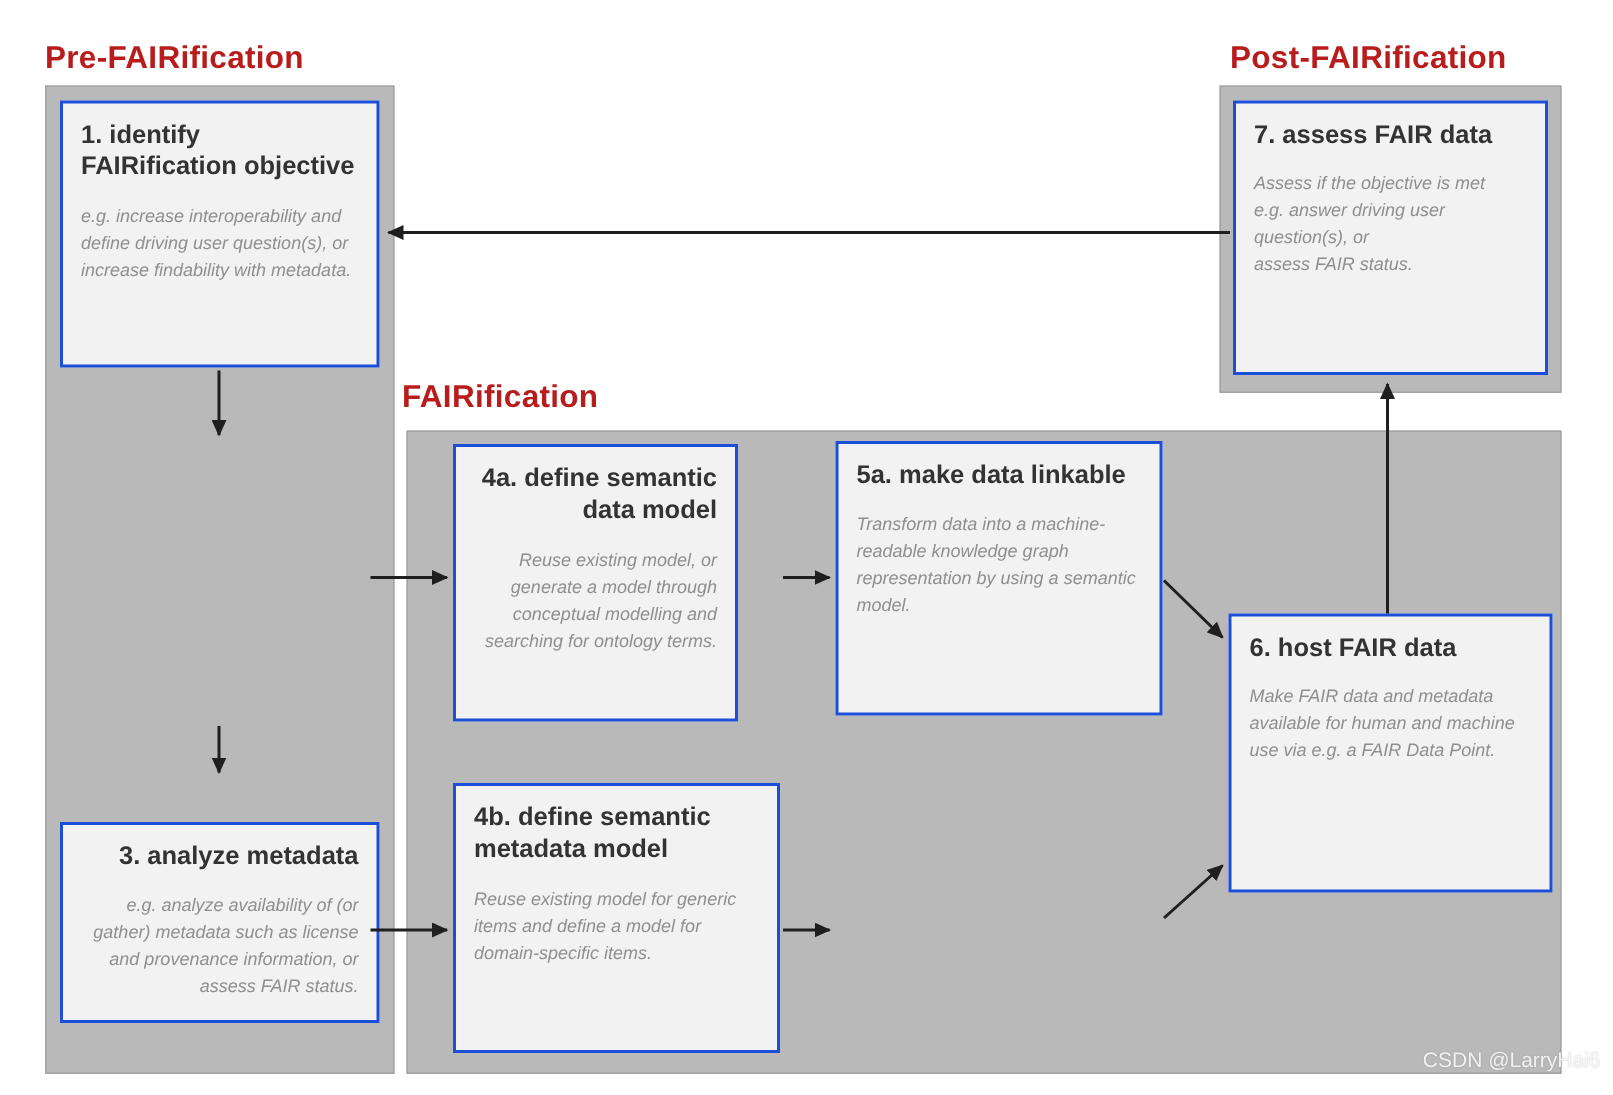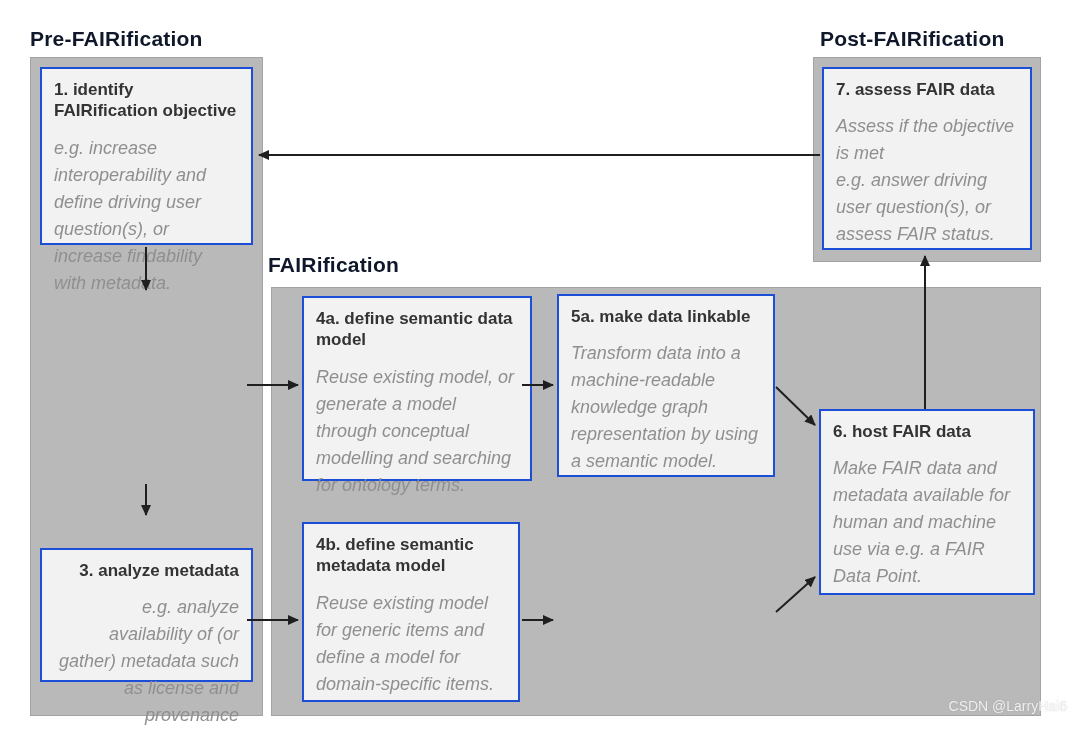--- a/index.html
+++ b/index.html
@@ -12,21 +12,21 @@
     position: relative;
     width: 1075px;
     height: 730px;
     background: #ffffff;
     overflow: hidden;
   }
   .section-label {
     position: absolute;
     font-size: 21px;
     font-weight: 700;
-    color: #0f172a;
+    color: #b91c1c;
     letter-spacing: 0.2px;
     white-space: nowrap;
   }
   .label-pre  { left: 30px;  top: 27px; }
   .label-fair { left: 268px; top: 253px; }
   .label-post { left: 820px; top: 27px; }
 
   .panel {
     position: absolute;
     background: #b9b9b9;
@@ -45,30 +45,30 @@
     padding: 10px 12px;
   }
   .box-title {
     font-size: 17px;
     font-weight: 700;
     color: #333333;
     line-height: 1.25;
   }
   .box-note {
     margin-top: 13px;
-    font-size: 18px;
+    font-size: 12px;
     font-style: italic;
     color: #8f8f8f;
     line-height: 1.5;
     white-space: pre-line;
   }
   .b1  { left: 40px;  top: 67px;  width: 213px; height: 178px; }
   .b2  { left: 40px;  top: 294px; width: 213px; height: 188px; }
   .b3  { left: 40px;  top: 548px; width: 213px; height: 134px; text-align: right; }
-  .b4a { left: 302px; top: 296px; width: 230px; height: 185px; }
+  .b4a { left: 302px; top: 296px; width: 190px; height: 185px; text-align: right; }
   .b5a { left: 557px; top: 294px; width: 218px; height: 183px; }
   .b4b { left: 302px; top: 522px; width: 218px; height: 180px; }
   .b5b { left: 557px; top: 522px; width: 218px; height: 180px; }
   .b6  { left: 819px; top: 409px; width: 216px; height: 186px; }
   .b7  { left: 822px; top: 67px;  width: 210px; height: 183px; }
 
   .arrows {
     position: absolute;
     left: 0;
     top: 0;

